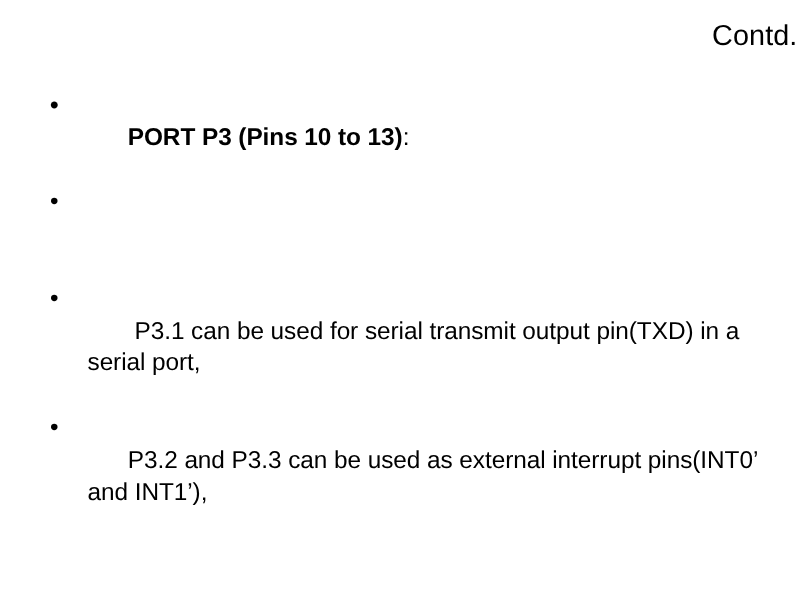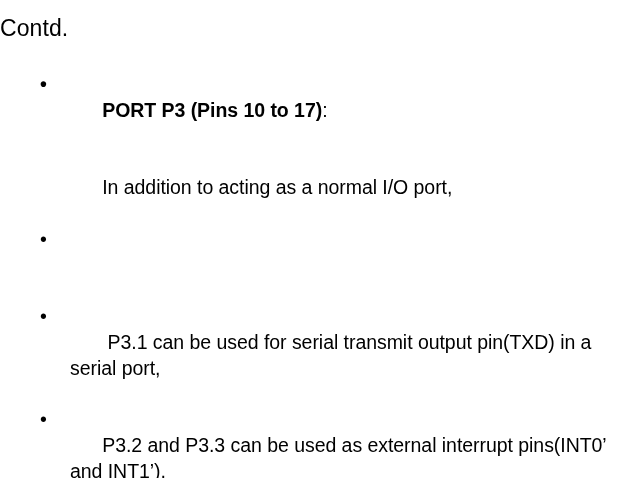--- a/index.html
+++ b/index.html
@@ -21,21 +21,21 @@
     top: 0;
     width: 638px;
     height: 478px;
     background: #ffffff;
   }
   .slide-title {
     position: absolute;
     left: 0;
     top: 14px;
     width: 638px;
-    text-align: left;
+    text-align: right;
     font-size: 23px;
     font-weight: normal;
     line-height: 28px;
     letter-spacing: 0.1px;
     color: #000000;
   }
   .body-block {
     position: absolute;
     left: 30px;
     top: 72px;
@@ -73,26 +73,23 @@
 </head>
 <body>
 
 <div class="slide">
 
   <div class="slide-title">Contd.</div>
 
   <div class="body-block">
 
     <div class="para bold-head">
-      <span class="bullet">•</span><span>PORT P3 (Pins 10 to 17)</span><span class="tail">:</span>
+      <span class="bullet">•</span><span>PORT P3 (Pins 10 to 13)</span><span class="tail">:</span>
     </div>
 
-    <div class="para no-bullet">
-      <span>In addition to acting as a normal I/O port,</span>
-    </div>
 
     <div class="para">
       <span class="bullet">•</span>
     </div>
 
     <div class="para">
       <span class="bullet">•</span><span> P3.1 can be used for serial transmit output pin(TXD) in a serial port,</span>
     </div>
 
     <div class="para">

